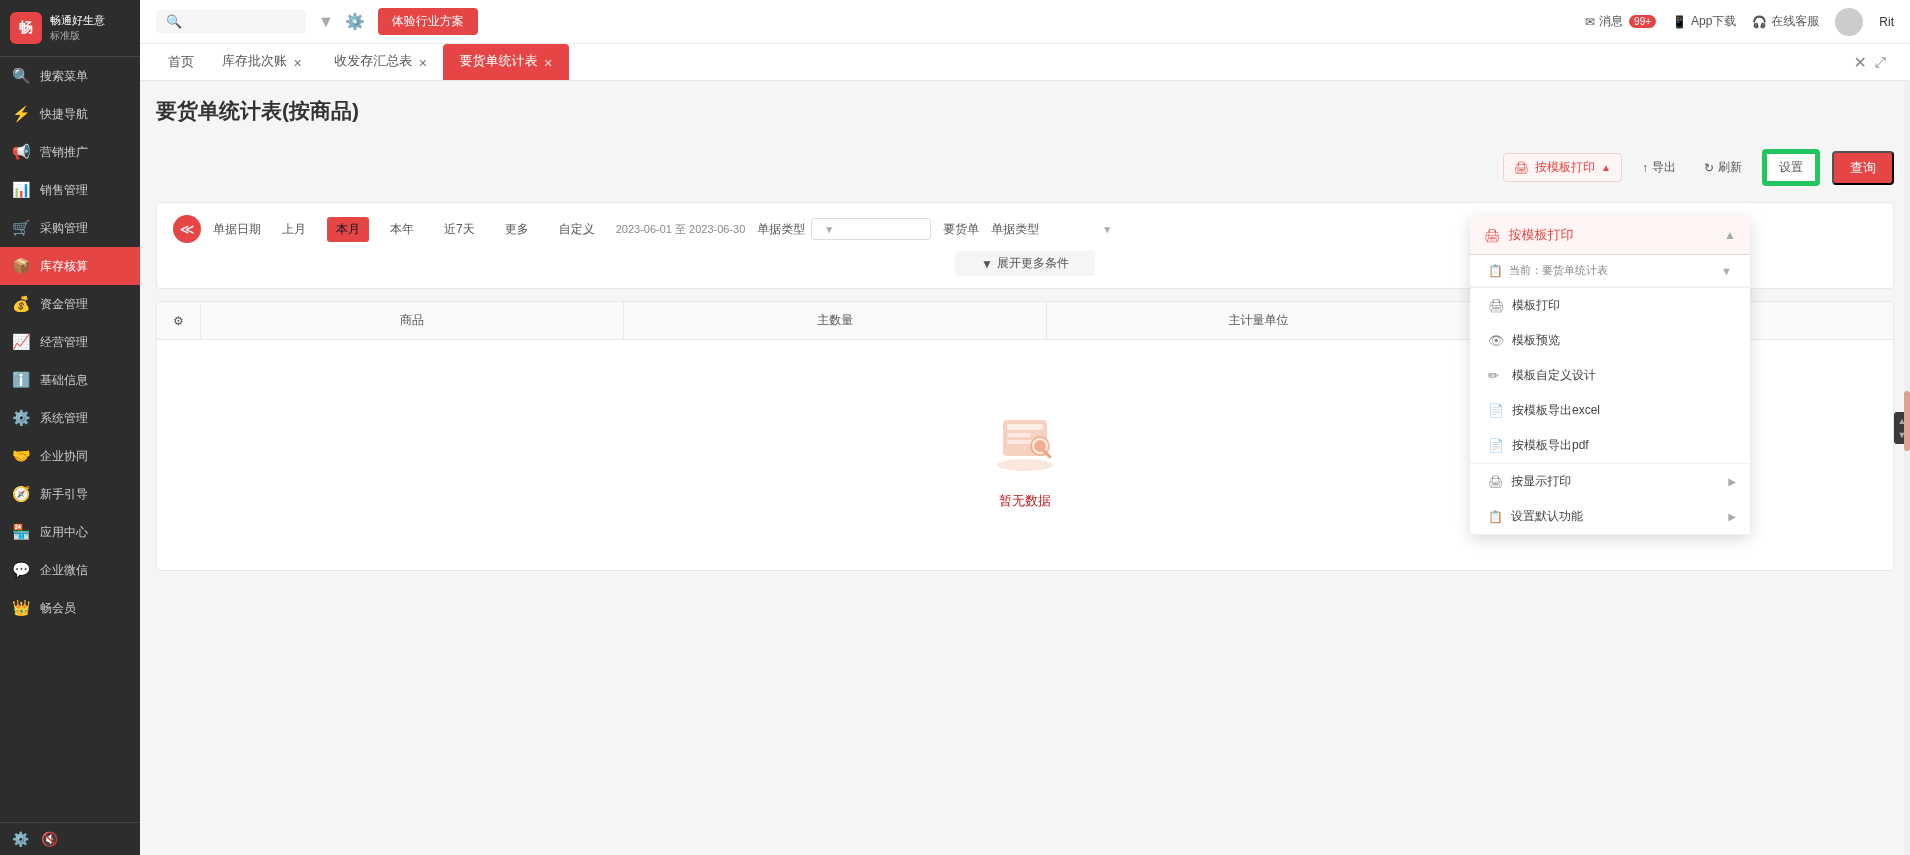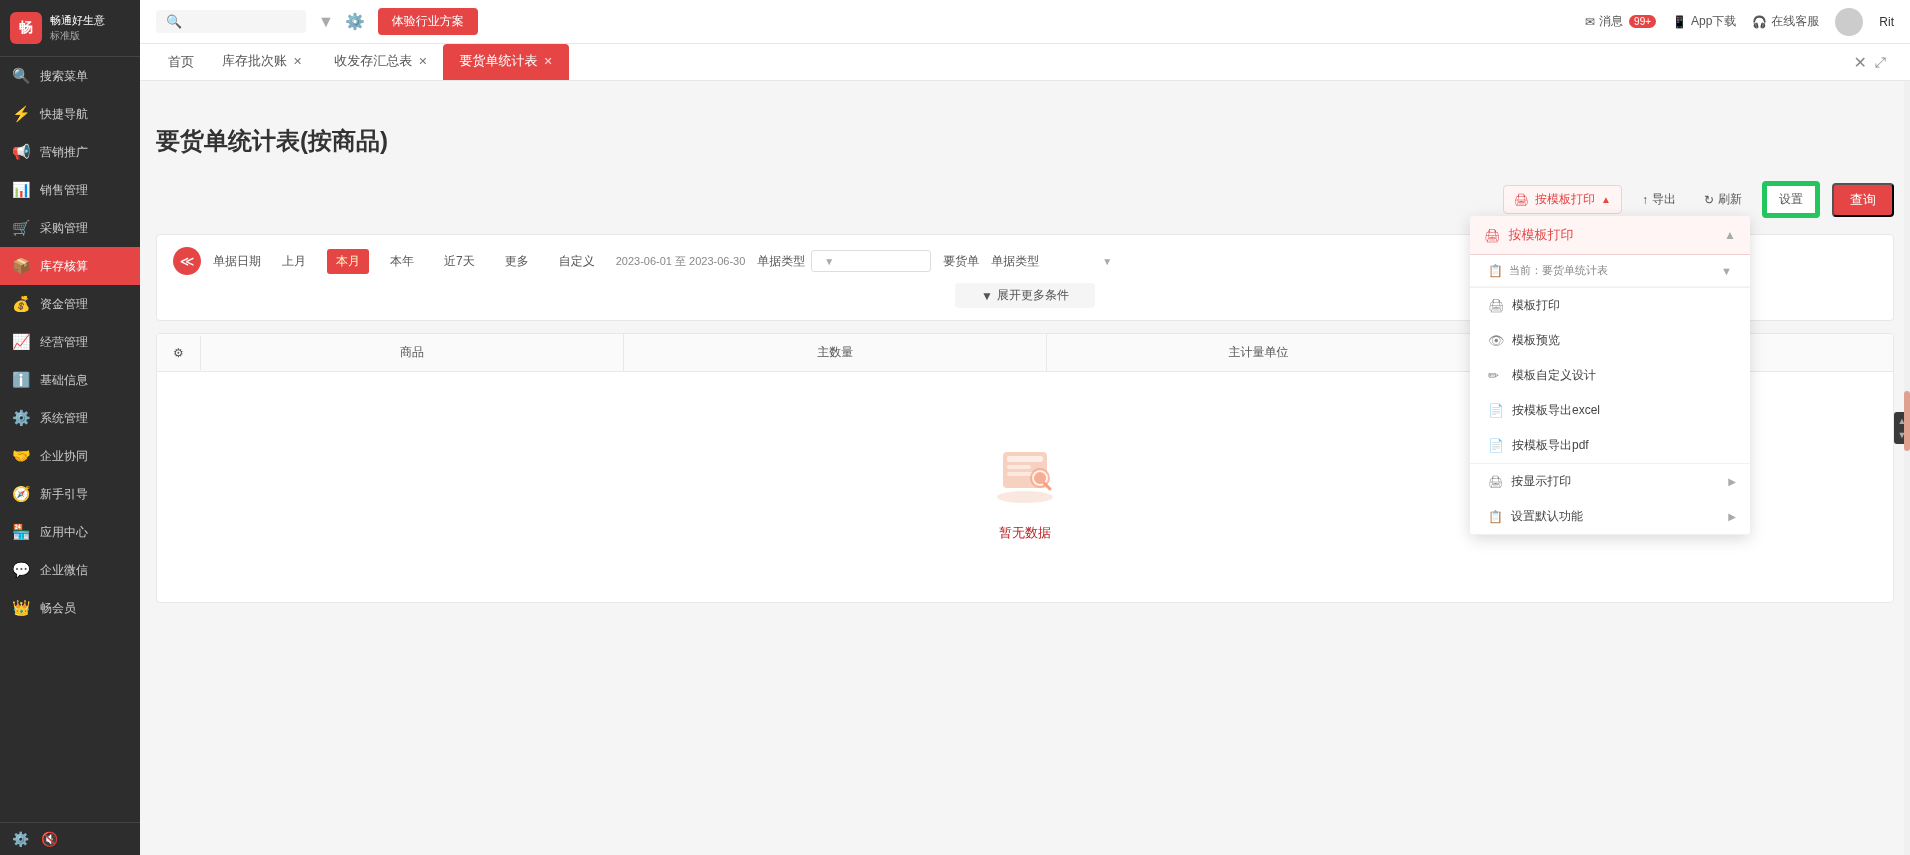--- a/index.html
+++ b/index.html
@@ -139,21 +139,21 @@
       background: #fff;
       display: flex;
       align-items: center;
       border-bottom: 1px solid #e8e8e8;
       padding: 0 16px;
       gap: 0;
       position: relative;
     }
     .tab-item {
       display: flex;
-      align-items: center;
+      align-items: flex-end;
       padding: 8px 16px;
       cursor: pointer;
       font-size: 13px;
       color: #555;
       border-bottom: 2px solid transparent;
       white-space: nowrap;
       gap: 6px;
     }
     .tab-item.active {
       background: #e54545;
@@ -166,25 +166,24 @@
 
     
     .content {
       flex: 1;
       overflow: auto;
       padding: 16px;
       position: relative;
     }
 
     .page-title {
-      font-size: 24px;
+      font-size: 21px;
       font-weight: bold;
       color: #333;
       margin-bottom: 16px;
-      margin-top: 28px;
     }
 
     
     .filter-bar {
       background: #fff;
       border-radius: 4px;
       padding: 12px 16px;
       margin-bottom: 12px;
       border: 1px solid #e8e8e8;
     }
@@ -224,21 +223,21 @@
     .date-btn {
       padding: 3px 8px;
       border-radius: 3px;
       cursor: pointer;
       font-size: 12px;
       color: #555;
       border: 1px solid transparent;
     }
     .date-btn.active {
       background: #e54545;
-      color: #fef9c3;
+      color: #0f172a;
     }
     .date-range { font-size: 11px; color: #888; }
     .filter-select {
       display: flex;
       align-items: center;
       gap: 6px;
       font-size: 12px;
       color: #555;
     }
     .select-box {

